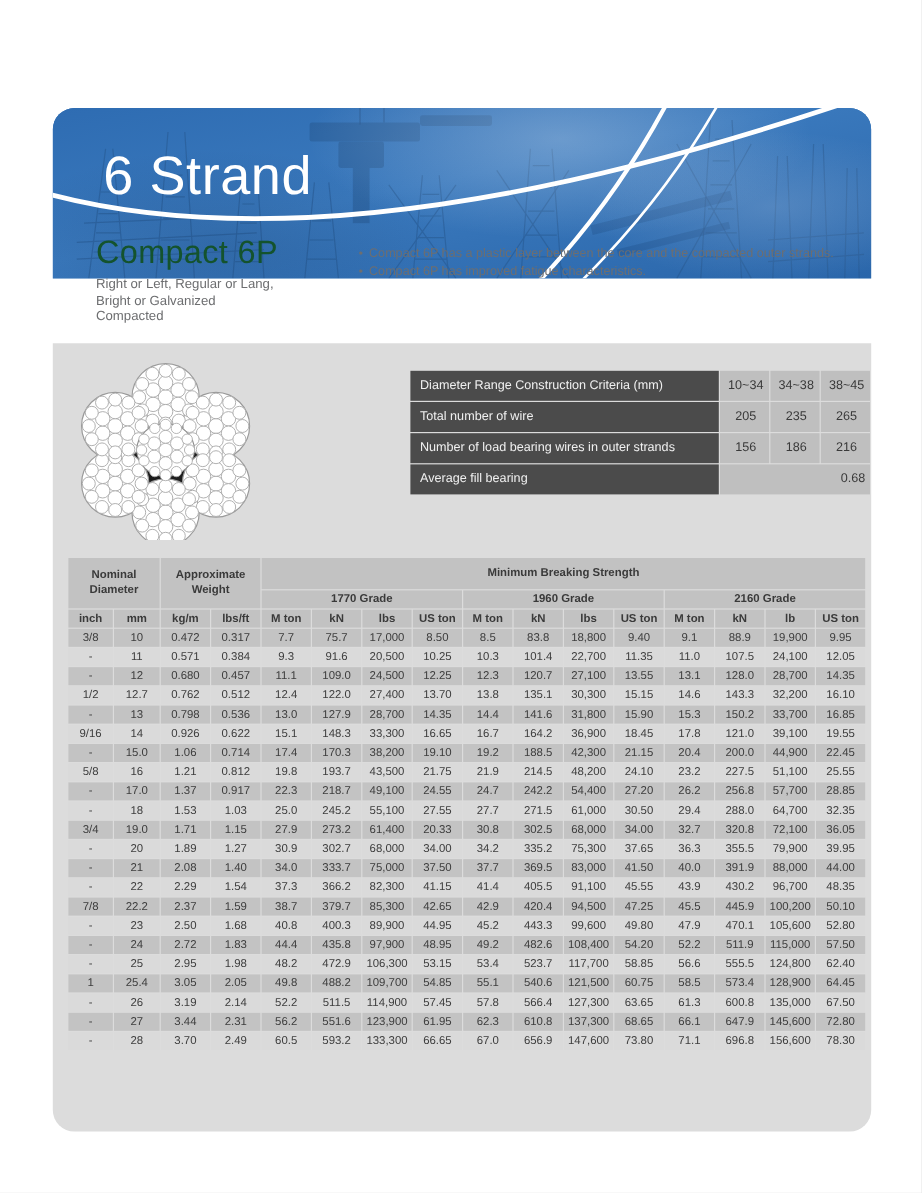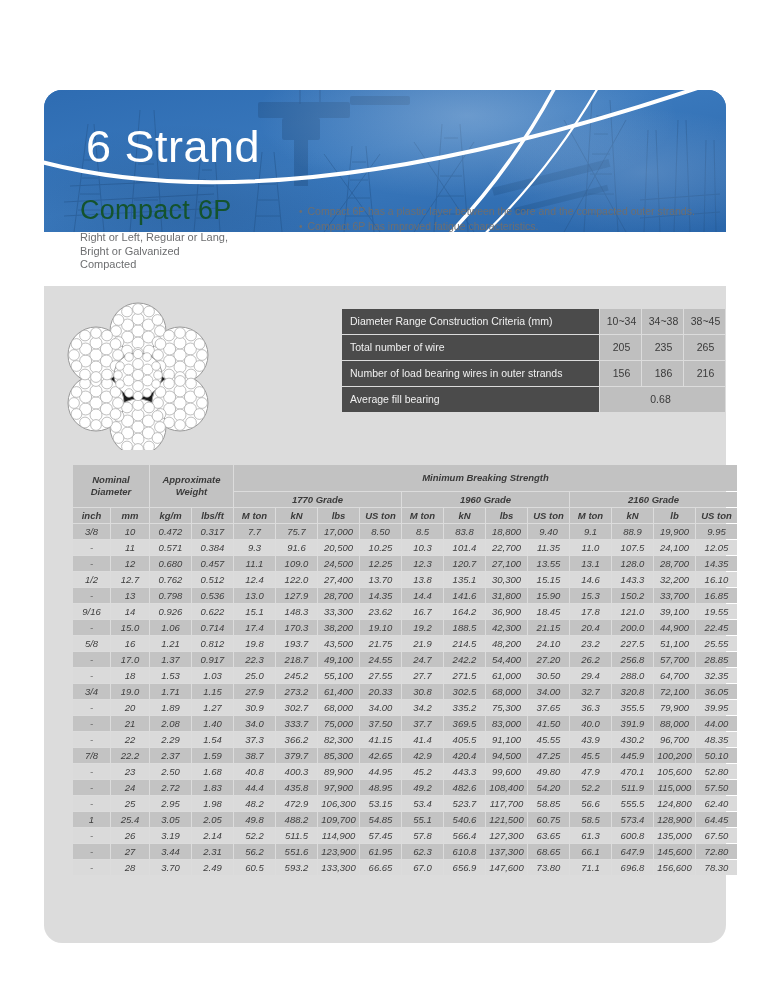--- a/index.html
+++ b/index.html
@@ -142,34 +142,33 @@
     text-align: left;
     width: 245px;
   }
   #criteria td.val {
     background: #bfbfbf;
     color: #3a3a3a;
     text-align: center;
     padding-left: 6px;
   }
   #criteria td.val.wide {
-    text-align: center;
+    text-align: right;
     padding-left: 0;
   }
 
   
   #spec {
     position: absolute;
-    left: 72px;
+    left: 56px;
     top: 464px;
     border-collapse: separate;
     border-spacing: 1px;
     font-size: 9.5px;
     color: #3d3d3d;
-    font-style: italic;
   }
   #spec th, #spec td {
     padding: 0;
     text-align: center;
     white-space: nowrap;
   }
   #spec th {
     background: #c2c2c2;
     font-weight: bold;
     color: #3a3a3a;
@@ -630,21 +629,21 @@
         <td>16.85</td>
       </tr>
       <tr class="even">
         <td>9/16</td>
         <td>14</td>
         <td>0.926</td>
         <td>0.622</td>
         <td>15.1</td>
         <td>148.3</td>
         <td>33,300</td>
-        <td>23.62</td>
+        <td>16.65</td>
         <td>16.7</td>
         <td>164.2</td>
         <td>36,900</td>
         <td>18.45</td>
         <td>17.8</td>
         <td>121.0</td>
         <td>39,100</td>
         <td>19.55</td>
       </tr>
       <tr class="odd">

